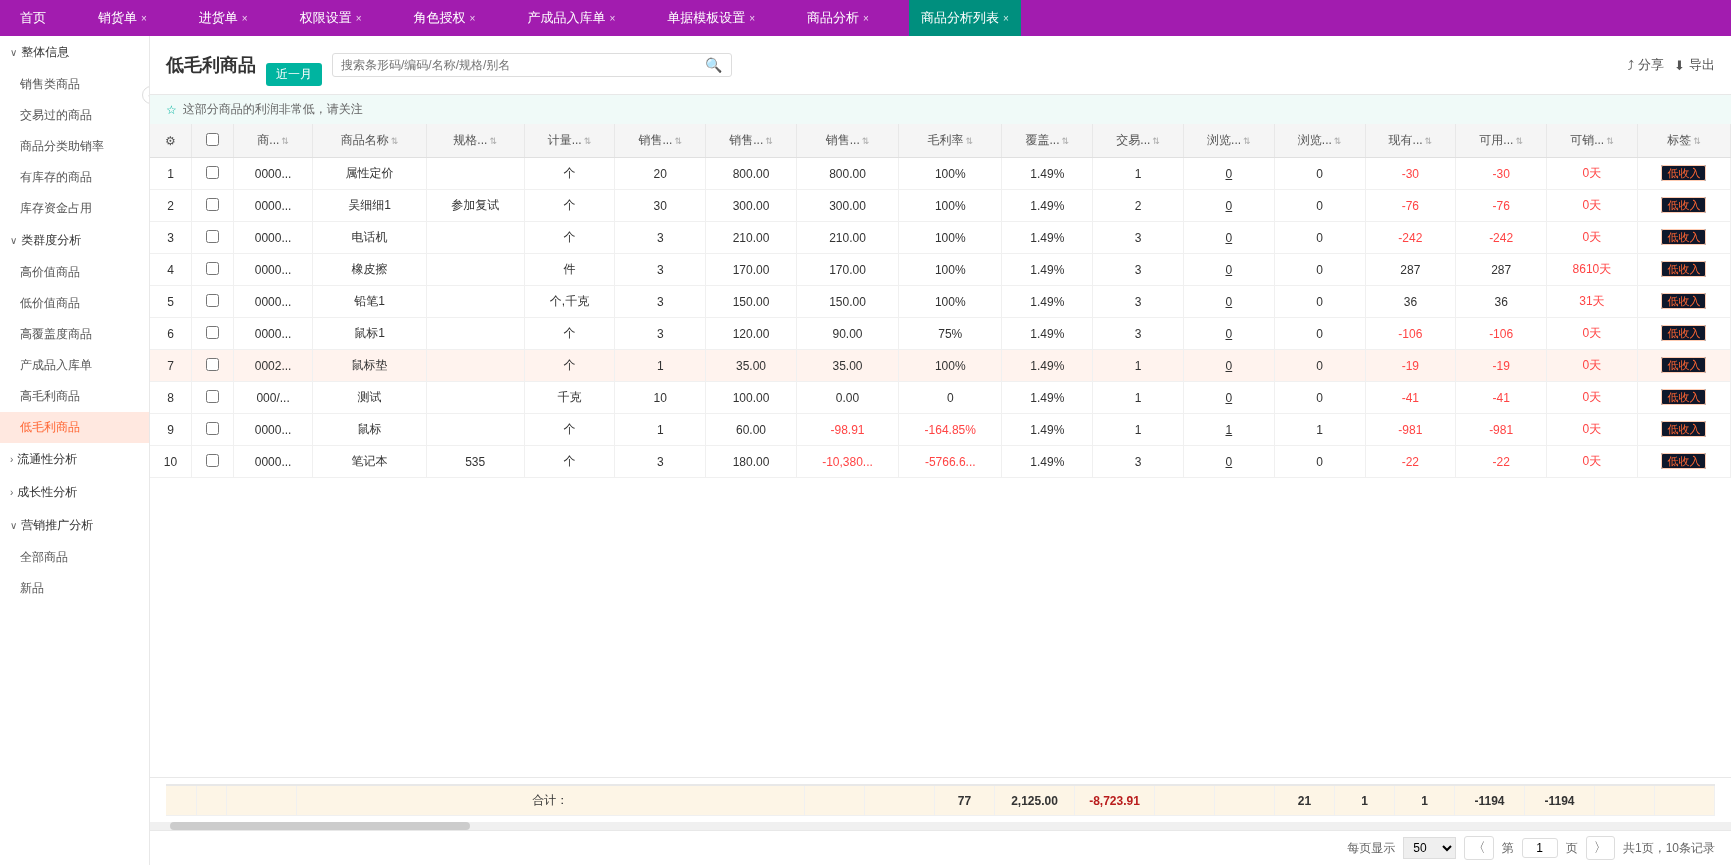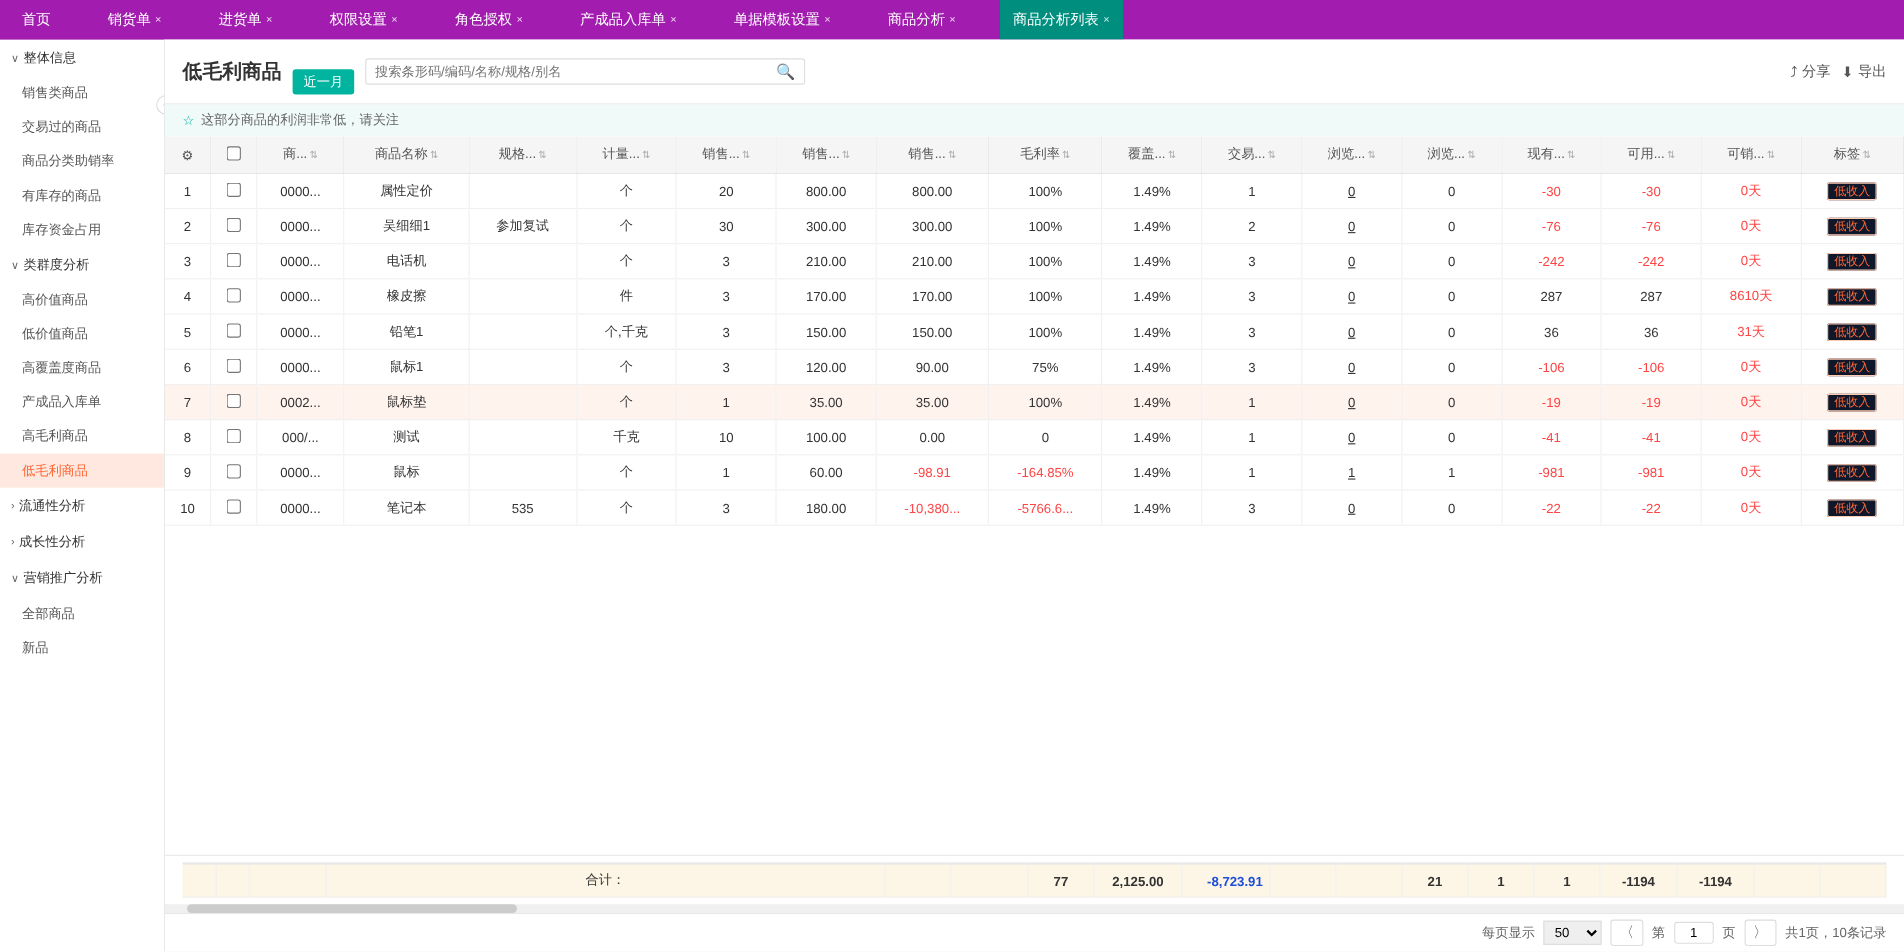--- a/index.html
+++ b/index.html
@@ -607,21 +607,21 @@
         <tbody>
             <tr class="summary-row">
           <td style="width:30px;"></td>
           <td style="width:30px;"></td>
           <td style="width:70px;"></td>
           <td style="min-width:90px; text-align:center; font-weight:normal; padding:6px;margin-left:44px;">合计：</td>
           <td style="width:60px;"></td>
           <td style="width:70px;"></td>
           <td style="width:60px; text-align:center; font-weight:bold; padding:6px;">77</td>
           <td style="width:80px; text-align:center; font-weight:bold; padding:6px;">2,125.00</td>
-          <td style="width:80px; text-align:right; font-weight:bold; padding:6px; color:#1d4ed8;">-8,723.91</td>
+          <td style="width:80px; text-align:center; font-weight:bold; padding:6px; color:#b91c1c;">-8,723.91</td>
           <td style="width:60px;"></td>
           <td style="width:60px;"></td>
           <td style="width:60px; text-align:center; font-weight:bold; padding:6px;">21</td>
           <td style="width:60px; text-align:center; font-weight:bold; padding:6px;">1</td>
           <td style="width:60px; text-align:center; font-weight:bold; padding:6px;">1</td>
           <td style="width:70px; text-align:center; font-weight:bold; padding:6px;">-1194</td>
           <td style="width:70px; text-align:center; font-weight:bold; padding:6px;">-1194</td>
           <td style="width:60px;"></td>
           <td style="width:60px;"></td>
         </tr>

